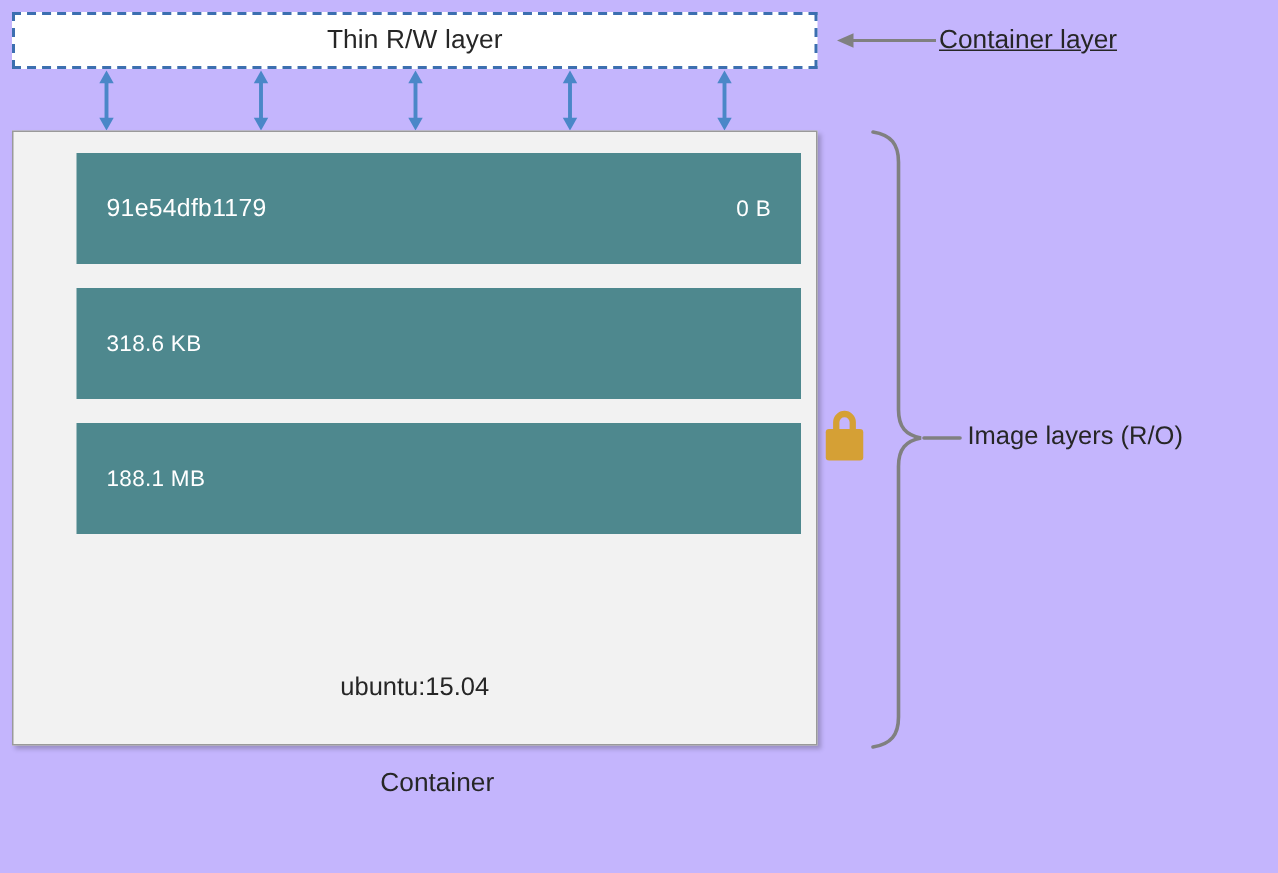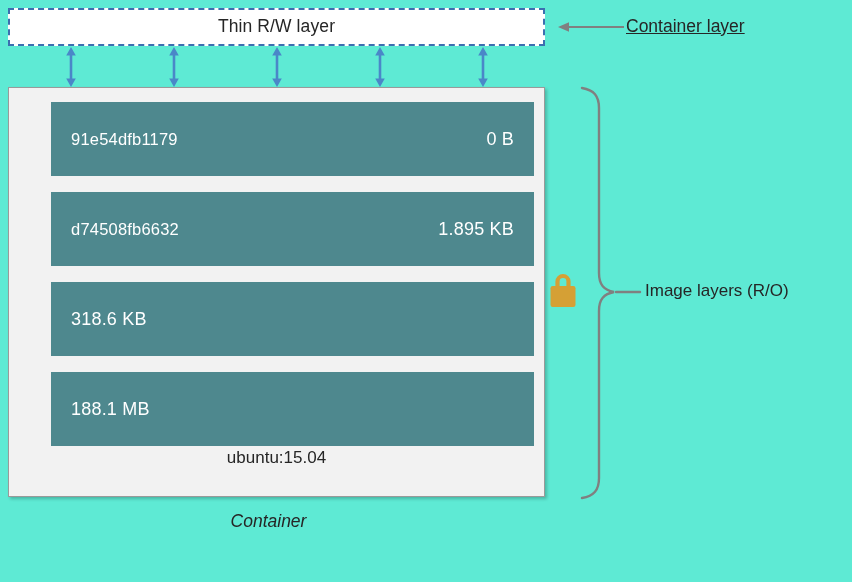--- a/index.html
+++ b/index.html
@@ -12,21 +12,21 @@
     width: 852px;
     height: 582px;
     font-family: "Liberation Sans", sans-serif;
     color: #262626;
     overflow: hidden;
   }
   #stage {
     position: relative;
     width: 852px;
     height: 582px;
-    background: #5eead4;
+    background: #c4b5fd;
   }
 
   
   .rw-layer {
     position: absolute;
     left: 8px;
     top: 8px;
     width: 537px;
     height: 38px;
     box-sizing: border-box;
@@ -100,21 +100,21 @@
     padding: 0 20px;
     box-sizing: border-box;
   }
   .layer-id {
     color: #FFFFFF;
     font-size: 16.5px;
     letter-spacing: 0.2px;
   }
   .layer-size {
     color: #FFFFFF;
-    font-size: 18px;
+    font-size: 15px;
     letter-spacing: 0.2px;
   }
   .image-name {
     position: absolute;
     left: 0;
     right: 0;
     bottom: 28px;
     text-align: center;
     font-size: 17px;
     color: #262626;
@@ -143,28 +143,27 @@
     top: 281px;
     font-size: 17px;
     color: #262626;
     white-space: nowrap;
     line-height: 1.2;
   }
 
   
   .bottom-caption {
     position: absolute;
-    left: 0;
+    left: 23px;
     top: 509px;
     width: 537px;
     text-align: center;
     font-size: 17.5px;
     color: #262626;
     line-height: 1.45;
-    font-style: italic;
   }
   .bottom-caption div { white-space: nowrap; }
 </style>
 </head>
 <body>
 
 <div id="stage">
 
   <div class="rw-layer">
     <span class="rw-layer-label">Thin R/W layer</span>
@@ -207,24 +206,20 @@
   </svg>
 
   <div class="container-box">
     <div class="layer-stack">
 
       <div class="image-layer">
         <span class="layer-id">91e54dfb1179</span>
         <span class="layer-size">0 B</span>
       </div>
 
-      <div class="image-layer">
-        <span class="layer-id">d74508fb6632</span>
-        <span class="layer-size">1.895 KB</span>
-      </div>
 
       <div class="image-layer">
         <span class="layer-size">318.6 KB</span>
       </div>
 
       <div class="image-layer">
         <span class="layer-size">188.1 MB</span>
       </div>
 
     </div>

